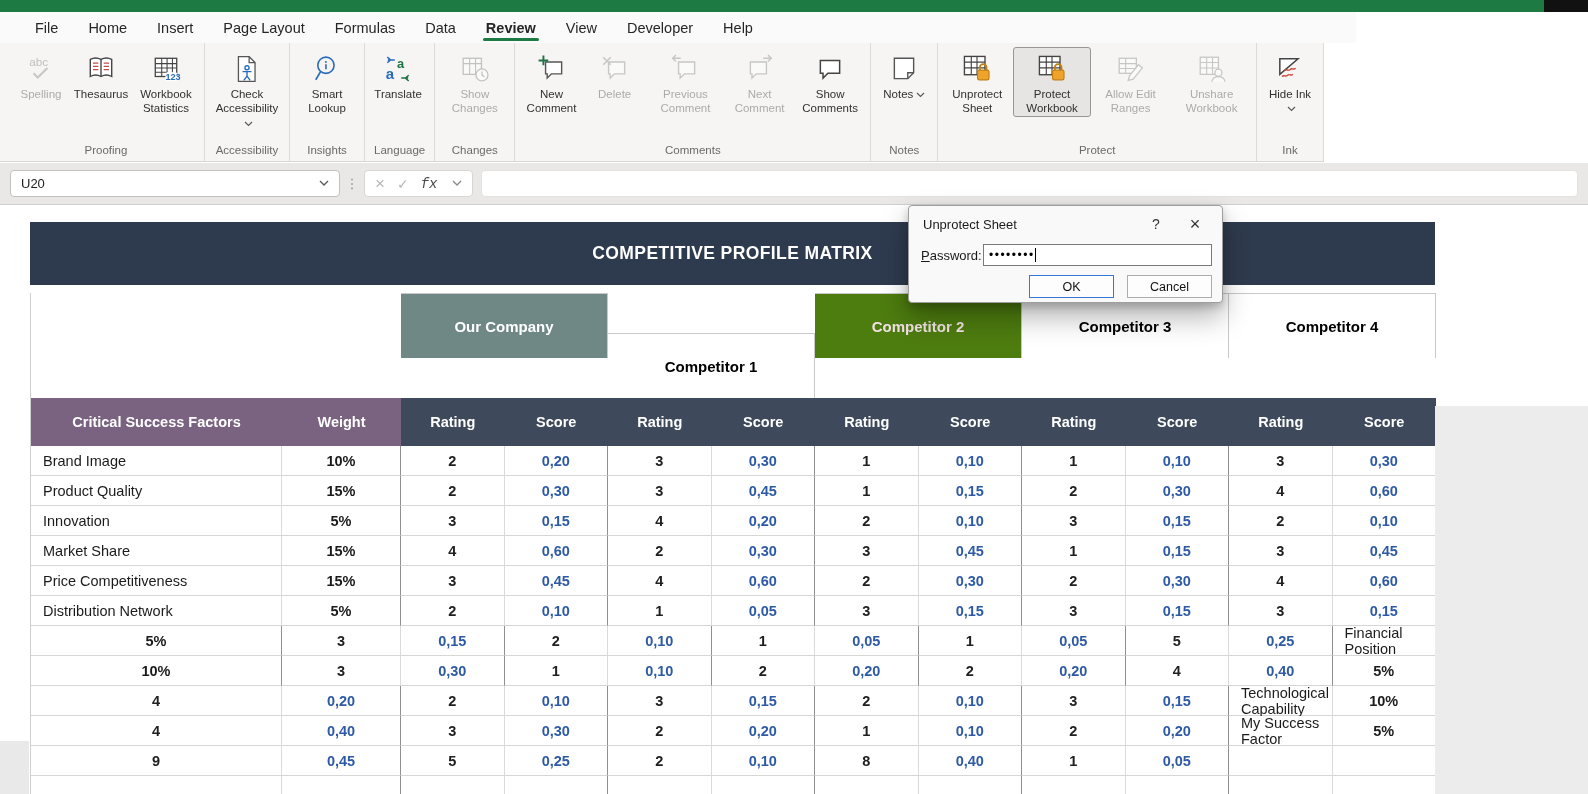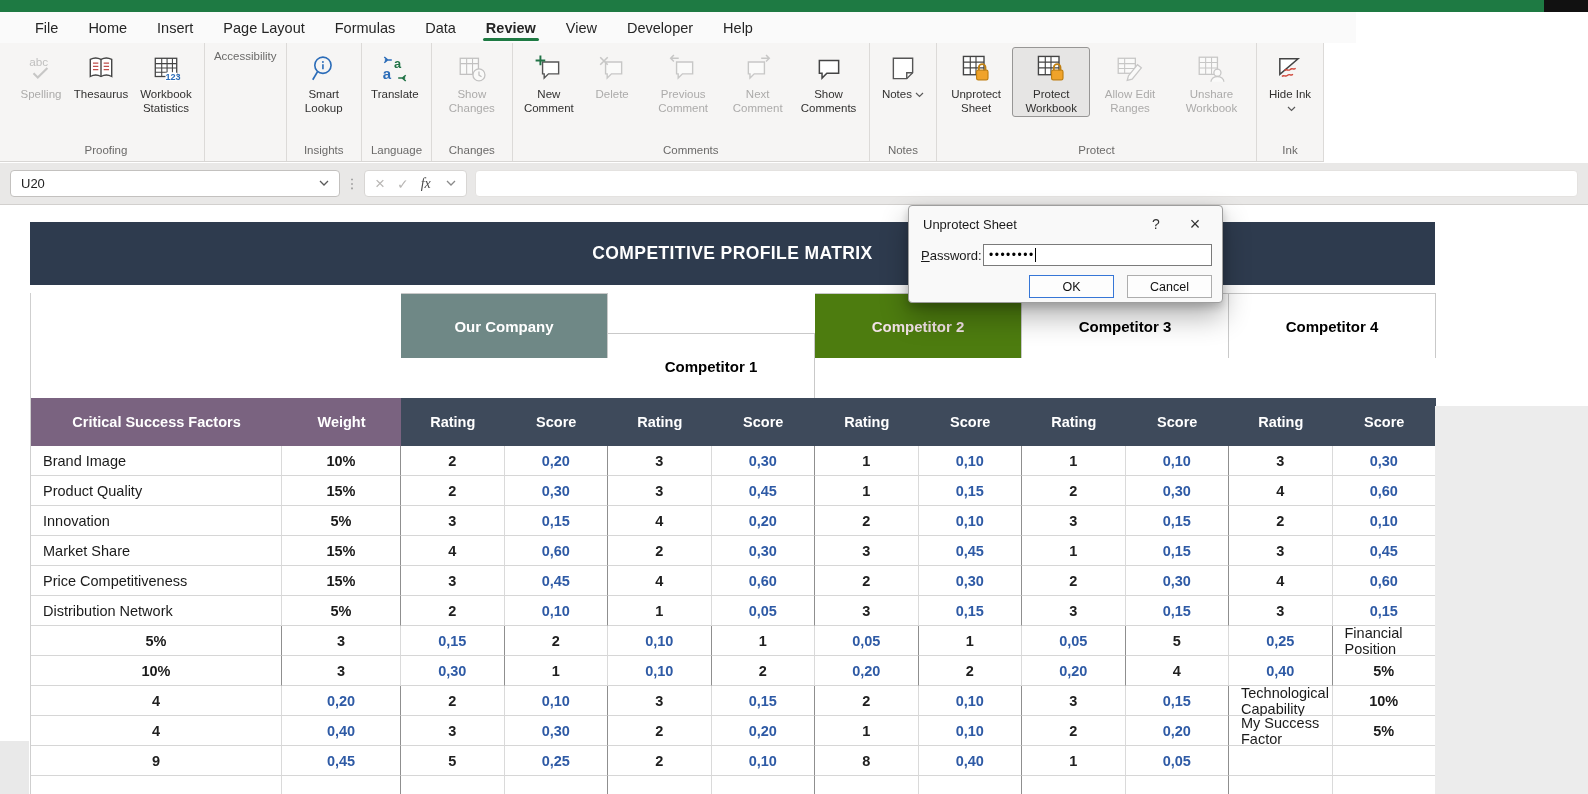--- a/index.html
+++ b/index.html
@@ -35,21 +35,21 @@
   
   .formulabar { position:absolute; left:0; top:163px; width:1588px; height:42px; background:#E9E8E7;
                 display:flex; align-items:center; padding:0 10px; border-bottom:1px solid #D2D0CE; }
   .namebox { width:330px; height:27px; background:#fff; border:1px solid #C3C1BF; border-radius:4px;
              display:flex; align-items:center; padding:0 10px; font-size:13px; color:#222; }
   .namebox .nbval { flex:1; }
   .fb-dots { width:20px; text-align:center; color:#8a8a8a; font-size:13px; margin:0 2px; }
   .fxbox { height:27px; background:#fff; border:1px solid #D8D6D4; border-radius:4px; display:flex; align-items:center; padding:0 10px; gap:12px; margin-right:8px; }
   .fb-x { color:#B9B7B5; font-size:17px; line-height:1; }
   .fb-check { color:#B9B7B5; font-size:14px; }
-  .fb-fx { font-family:Liberation Serif, serif; font-style:italic; font-size:14px; color:#4a4a4a; }
+  .fb-fx { font-family:Liberation Mono, monospace; font-style:italic; font-size:14px; color:#4a4a4a; }
   .fb-input { flex:1; height:27px; background:#fff; border:1px solid #E4E2E0; border-radius:4px; }
 
   
   .sheet { position:absolute; left:0; top:205px; width:1588px; height:589px; background:#fff; }
   .gray-right { position:absolute; left:1435px; top:201px; width:153px; height:388px; background:#ECECEC; }
   .gray-bottomleft { position:absolute; left:0; top:536px; width:29px; height:53px; background:#E9E9E9; }
 
   .banner { position:absolute; left:30px; top:17px; width:1405px; height:63px; background:#2E3B4E;
             color:#fff; font-weight:700; font-size:17.5px; letter-spacing:.4px;
             display:flex; align-items:center; justify-content:center; }
@@ -144,20 +144,35 @@
                 <rect x="13.5" y="17.5" width="11" height="7.5" fill="#fff"></rect>
                 <text x="13.5" y="24.5" font-size="8.5" font-weight="bold" fill="#2B6CB8" font-family="Liberation Sans,sans-serif">123</text>
               </svg>
             </div>
             <div class="rlabel"><span>Workbook Statistics</span></div>
           </div>
         </div>
         <div class="glabel">Proofing</div>
       </div>
       <div class="rgroup">
+        <div class="rbtnrow">
+          <div class="rbtn">
+            <div class="icon">
+              <svg width="30" height="30" viewBox="0 0 28 28">
+                <path d="M6 2.5 h10 l5.5 5.5 v17.5 H6 Z" fill="#fff" stroke="#555" stroke-width="1.2"></path>
+                <path d="M16 2.5 v5.5 h5.5" fill="none" stroke="#555" stroke-width="1.2"></path>
+                <circle cx="14" cy="12.8" r="1.9" fill="none" stroke="#2B6CB8" stroke-width="1.3"></circle>
+                <path d="M9.8 16.4 h8.4 M14 16.4 v4.2 M14 20.6 l-3 4 M14 20.6 l3 4" fill="none" stroke="#2B6CB8" stroke-width="1.3"></path>
+              </svg>
+            </div>
+            <div class="rlabel"><span>Check Accessibility</span><span><svg class="chev" width="9" height="6" viewBox="0 0 9 6">
+                  <path d="M1 1 L4.5 4.5 L8 1" fill="none" stroke="currentColor" stroke-width="1.2"></path>
+                </svg></span></div>
+          </div>
+        </div>
         <div class="glabel">Accessibility</div>
       </div>
       <div class="rgroup">
         <div class="rbtnrow">
           <div class="rbtn">
             <div class="icon">
               <svg width="30" height="30" viewBox="0 0 28 28">
                 <circle cx="13" cy="10.5" r="7.6" fill="none" stroke="#2B6CB8" stroke-width="1.5"></circle>
                 <path d="M8 16.5 L3.5 24" stroke="#2B6CB8" stroke-width="1.6"></path>
                 <circle cx="13" cy="7.5" r="0.9" fill="#2B6CB8"></circle>

